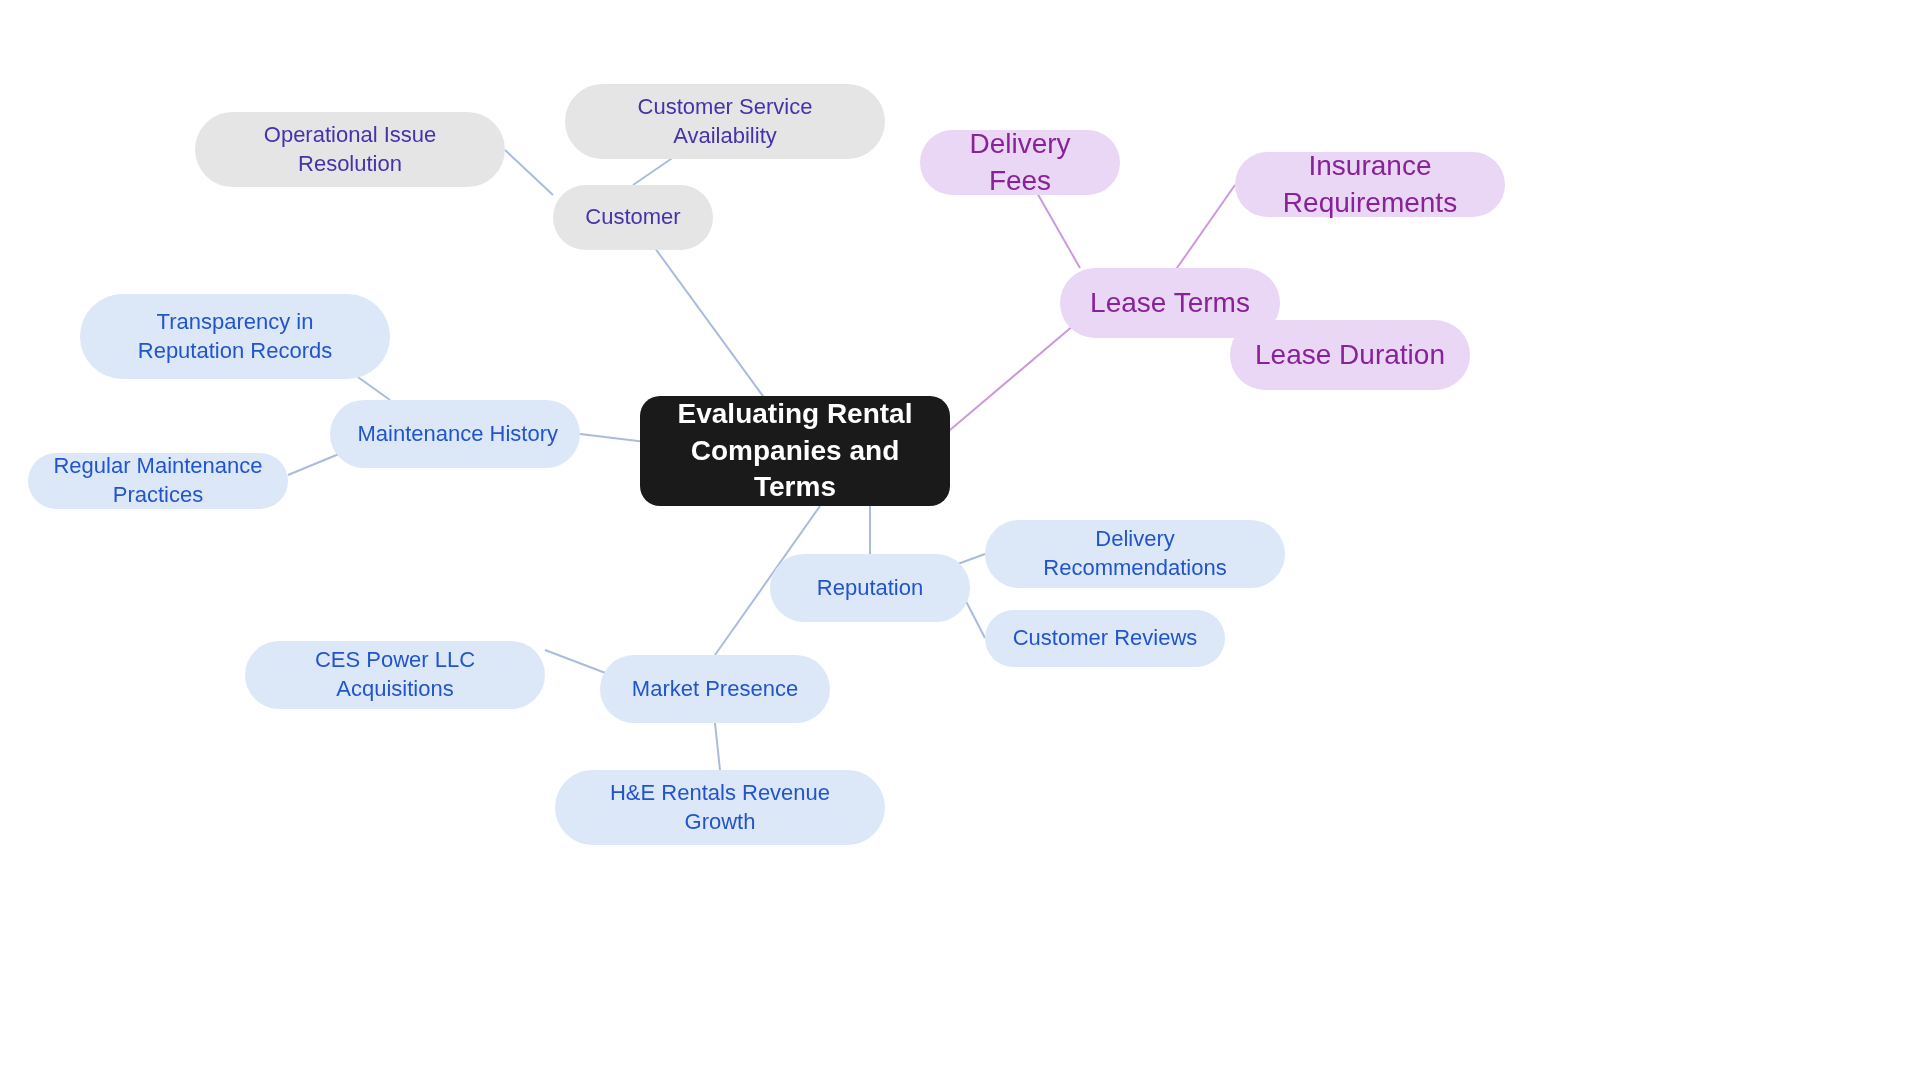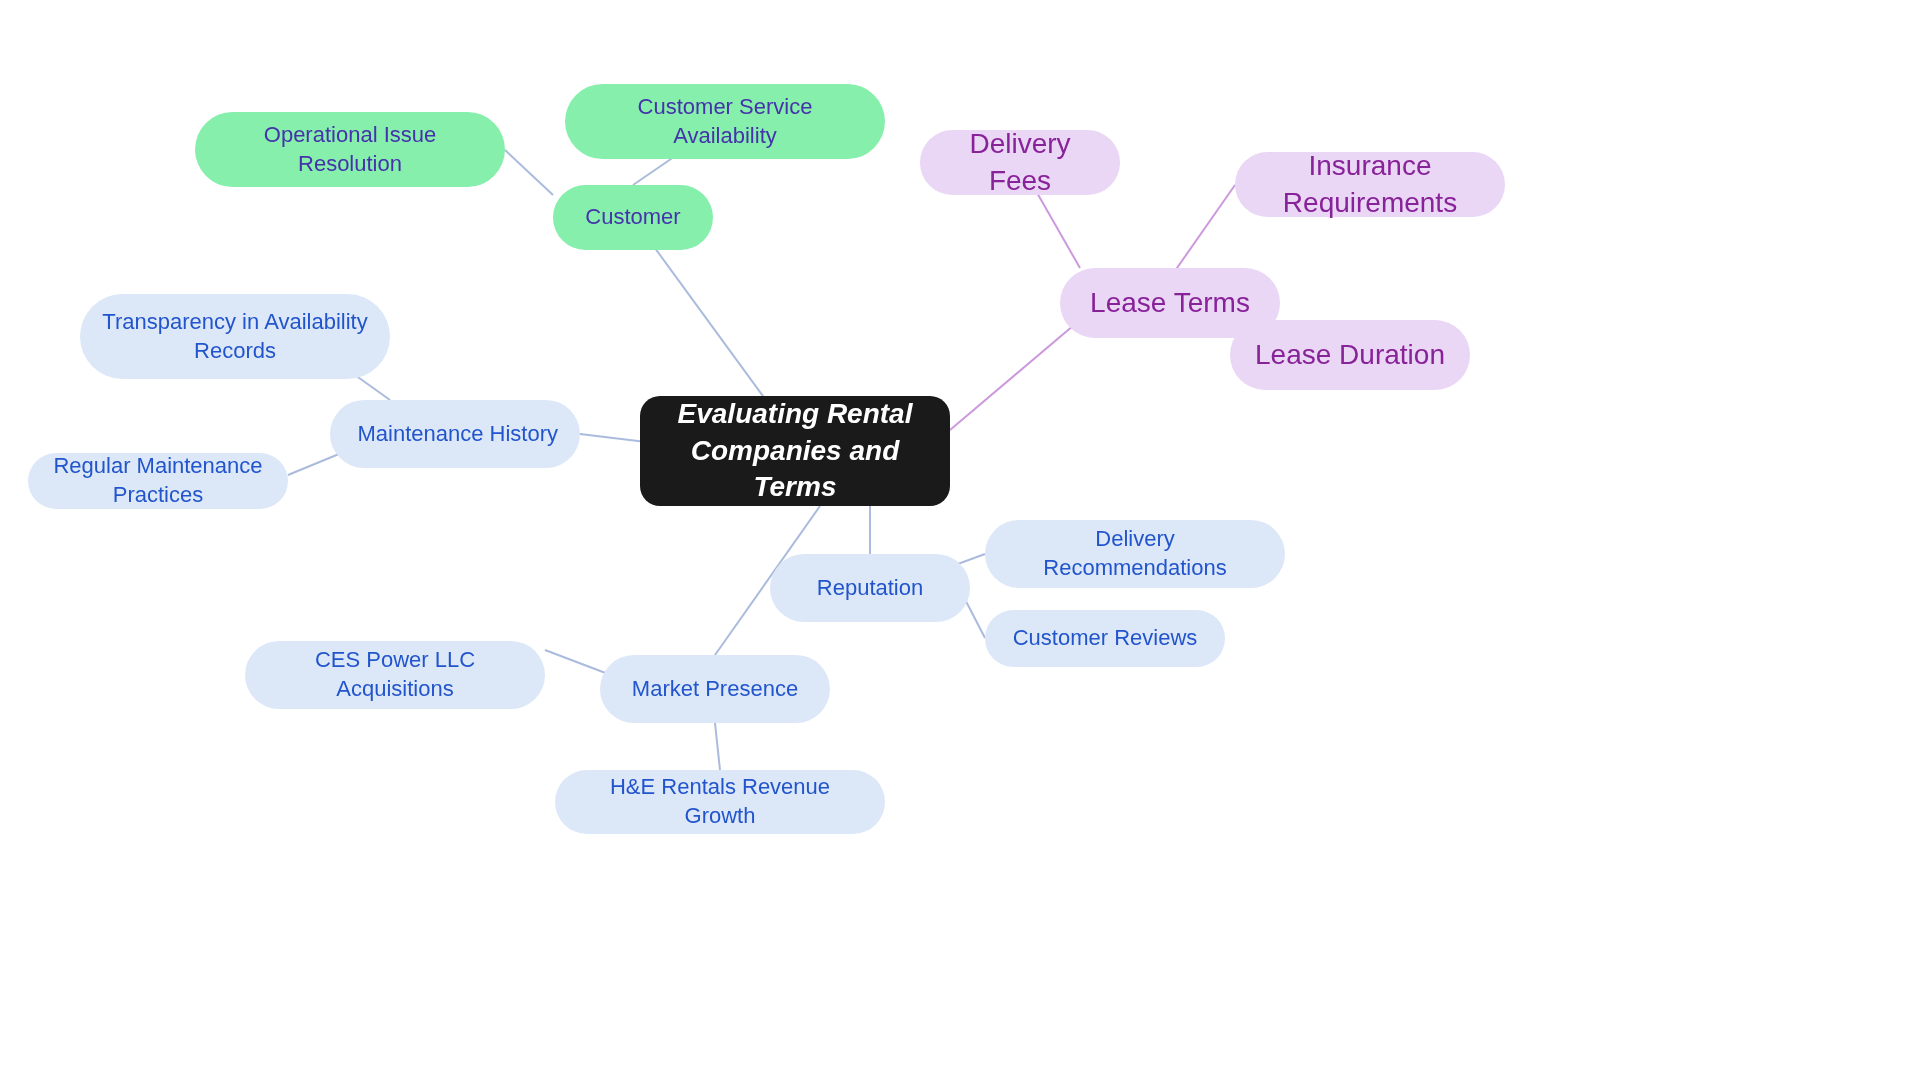--- a/index.html
+++ b/index.html
@@ -45,21 +45,21 @@
       border: none;
       font-size: 22px;
     }
     .node-purple {
       background: #ead6f5;
       color: #882299;
       border: none;
       font-size: 28px;
     }
     .node-lavender {
-      background: #86efac;
+      background: #e5e5e5;
       color: #4433aa;
       border: none;
       font-size: 22px;
     }
   </style>
 </head>
 <body>
 
 <svg id="connections">
 
@@ -89,21 +89,21 @@
 
   <line x1="955" y1="580" x2="985" y2="638" stroke="#aabbdd" stroke-width="2"></line>
 
   <line x1="820" y1="506" x2="715" y2="655" stroke="#aabbdd" stroke-width="2"></line>
 
   <line x1="645" y1="688" x2="545" y2="650" stroke="#aabbdd" stroke-width="2"></line>
 
   <line x1="715" y1="723" x2="720" y2="770" stroke="#aabbdd" stroke-width="2"></line>
 </svg>
 
-<div class="node node-center" style="left:640px; top:396px; width:310px; height:110px;font-style:italic;">
+<div class="node node-center" style="left:640px; top:396px; width:310px; height:110px;">
   <span>Evaluating Rental Companies
 and Terms</span>
 </div>
 
 <div class="node node-lavender" style="left:553px; top:185px; width:160px; height:65px;">
   <span>Customer</span>
 </div>
 
 <div class="node node-lavender" style="left:565px; top:84px; width:320px; height:75px;">
   <span>Customer Service Availability</span>
@@ -127,21 +127,21 @@
 
 <div class="node node-purple" style="left:1230px; top:320px; width:240px; height:70px;">
   <span>Lease Duration</span>
 </div>
 
 <div class="node node-blue" style="left:330px; top:400px; width:250px; height:68px;justify-content:flex-end;">
   <span>Maintenance History</span>
 </div>
 
 <div class="node node-blue" style="left:80px; top:294px; width:310px; height:85px;">
-  <span>Transparency in Availability
+  <span>Transparency in Reputation
 Records</span>
 </div>
 
 <div class="node node-blue" style="left:28px; top:453px; width:260px; height:56px;">
   <span>Regular Maintenance
 Practices</span>
 </div>
 
 <div class="node node-blue" style="left:770px; top:554px; width:200px; height:68px;">
   <span>Reputation</span>
@@ -156,15 +156,15 @@
 </div>
 
 <div class="node node-blue" style="left:600px; top:655px; width:230px; height:68px;">
   <span>Market Presence</span>
 </div>
 
 <div class="node node-blue" style="left:245px; top:617px; width:300px; height:68px;margin-top:24px;">
   <span>CES Power LLC Acquisitions</span>
 </div>
 
-<div class="node node-blue" style="left:555px; top:770px; width:330px; height:64px;">
+<div class="node node-blue" style="left:555px; top:770px; width:330px; height:75px;">
   <span>H&amp;E Rentals Revenue Growth</span>
 </div>
 
 </body></html>

